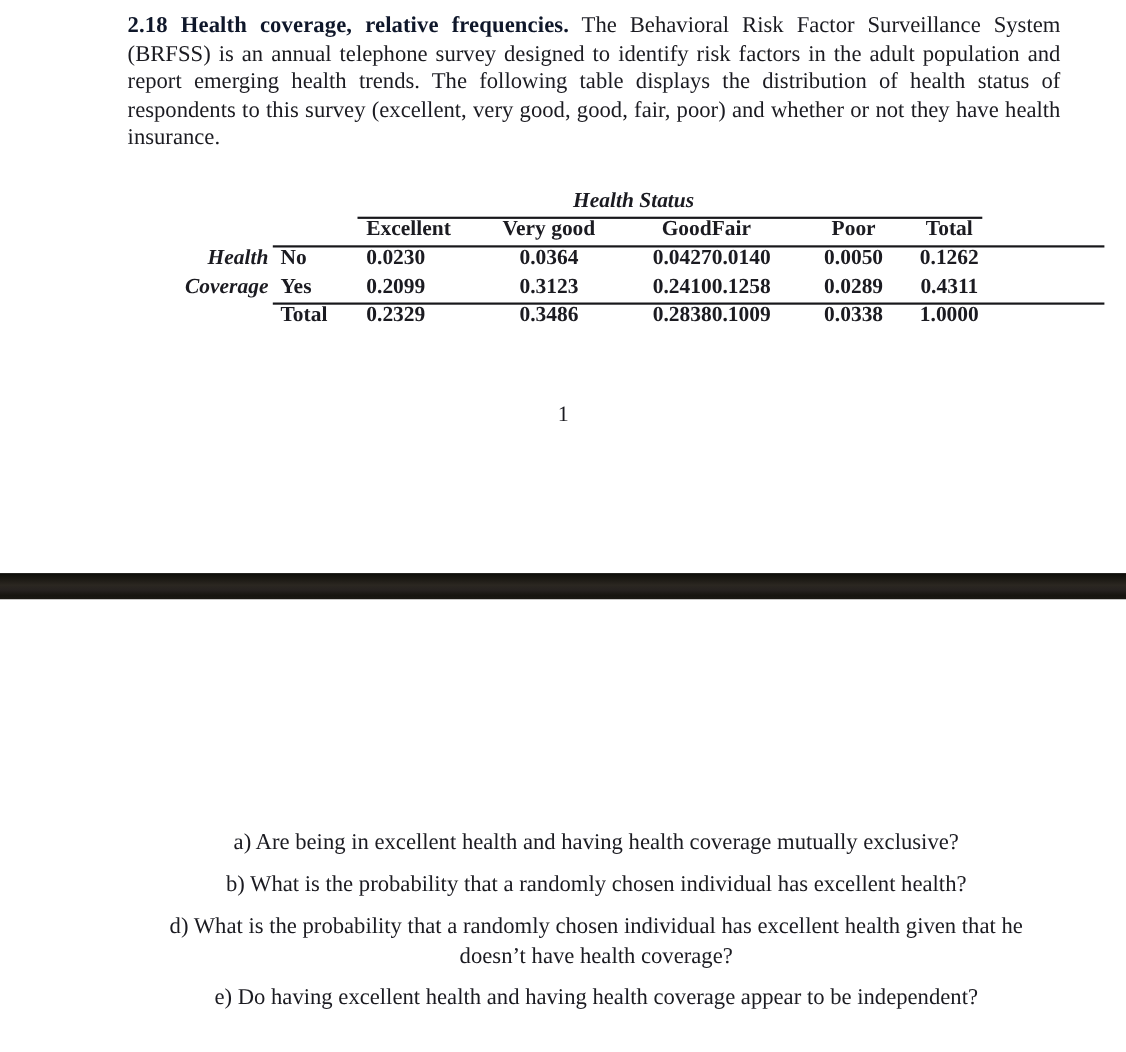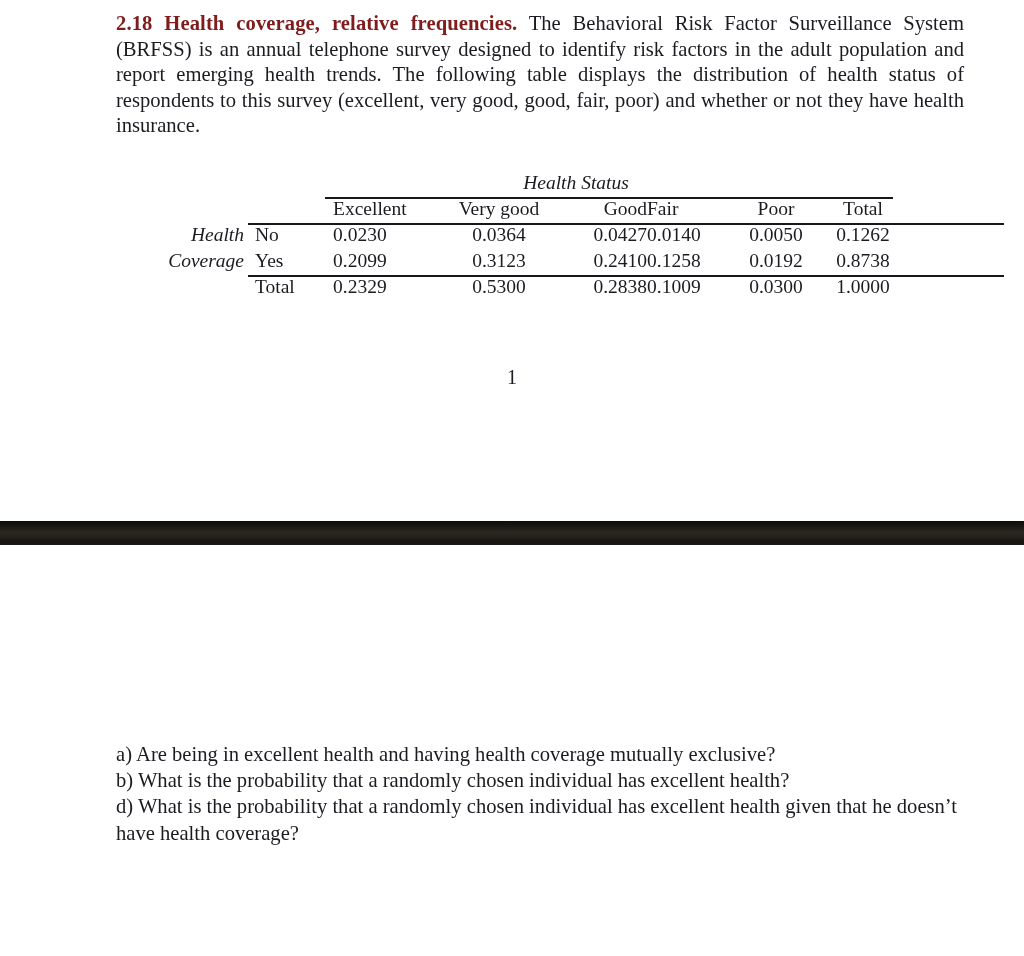--- a/index.html
+++ b/index.html
@@ -32,40 +32,40 @@
     top: 11px;
     width: 848px;
     font-size: 20.6px;
     line-height: 25.5px;
     text-align: justify;
     text-justify: inter-word;
     color: #1b1b21;
   }
   .problem-title {
     font-weight: bold;
-    color: #7f1d1d;
+    color: #0f172a;
     letter-spacing: 0.1px;
   }
   .after-title { }
 
   
   #stat-table {
     position: absolute;
     left: 148px;
     top: 172px;
     width: 760px;
   }
   table.freq {
     border-collapse: collapse;
     font-size: 19.5px;
     color: #1b1b21;
   }
   table.freq td, table.freq th {
     padding: 0;
-    font-weight: normal;
+    font-weight: bold;
     white-space: nowrap;
     vertical-align: baseline;
   }
 
   
   .c-rowlab  { width: 96px;  text-align: right;  padding-right: 11px !important; }
   .c-yn      { width: 78px;  text-align: left; }
   .c-exc     { width: 110px; text-align: left; }
   .c-vg      { width: 112px; text-align: center; }
   .c-good    { width: 92px;  text-align: right; }
@@ -129,22 +129,22 @@
   #questions {
     position: absolute;
     left: 116px;
     top: 196px;
     width: 852px;
     font-size: 20.6px;
     line-height: 26.2px;
     color: #1b1b21;
   }
   #questions .q {
-    margin: 0;
-    text-align: left;
+    margin: 12px;
+    text-align: center;
   }
 </style>
 </head>
 <body>
 
 <div id="page-top">
 
   <div class="textblock">
     <span class="problem-title">2.18 Health coverage, relative frequencies.</span><span class="after-title"> The Behavioral Risk Factor Surveillance System (BRFSS) is an annual telephone survey designed to identify risk factors in the adult population and report emerging health trends. The following table displays the distribution of health status of respondents to this survey (excellent, very good, good, fair, poor) and whether or not they have health insurance.</span>
   </div>
@@ -186,42 +186,43 @@
         <td class="c-total">0.1262</td>
       </tr>
 
       <tr class="row-h">
         <td class="c-rowlab italic-lab">Coverage</td>
         <td class="c-yn">Yes</td>
         <td class="c-exc">0.2099</td>
         <td class="c-vg">0.3123</td>
         <td class="c-good">0.2410</td>
         <td class="c-fair">0.1258</td>
-        <td class="c-poor">0.0192</td>
-        <td class="c-total">0.8738</td>
+        <td class="c-poor">0.0289</td>
+        <td class="c-total">0.4311</td>
       </tr>
 
       <tr class="row-h">
         <td class="c-rowlab"></td>
         <td class="c-yn">Total</td>
         <td class="c-exc">0.2329</td>
-        <td class="c-vg">0.5300</td>
+        <td class="c-vg">0.3486</td>
         <td class="c-good">0.2838</td>
         <td class="c-fair">0.1009</td>
-        <td class="c-poor">0.0300</td>
+        <td class="c-poor">0.0338</td>
         <td class="c-total">1.0000</td>
       </tr>
     </tbody>
       </table>
   </div>
 
   <div id="page-number">1</div>
 </div>
 
 <div id="sheet-separator"></div>
 
 <div id="page-bottom">
   <div id="questions">
     <p class="q">a) Are being in excellent health and having health coverage mutually exclusive?</p>
     <p class="q">b) What is the probability that a randomly chosen individual has excellent health?</p>
     <p class="q">d) What is the probability that a randomly chosen individual has excellent health given that he doesn’t have health coverage?</p>
+    <p class="q">e) Do having excellent health and having health coverage appear to be independent?</p>
   </div>
 </div>
 
 </body></html>

